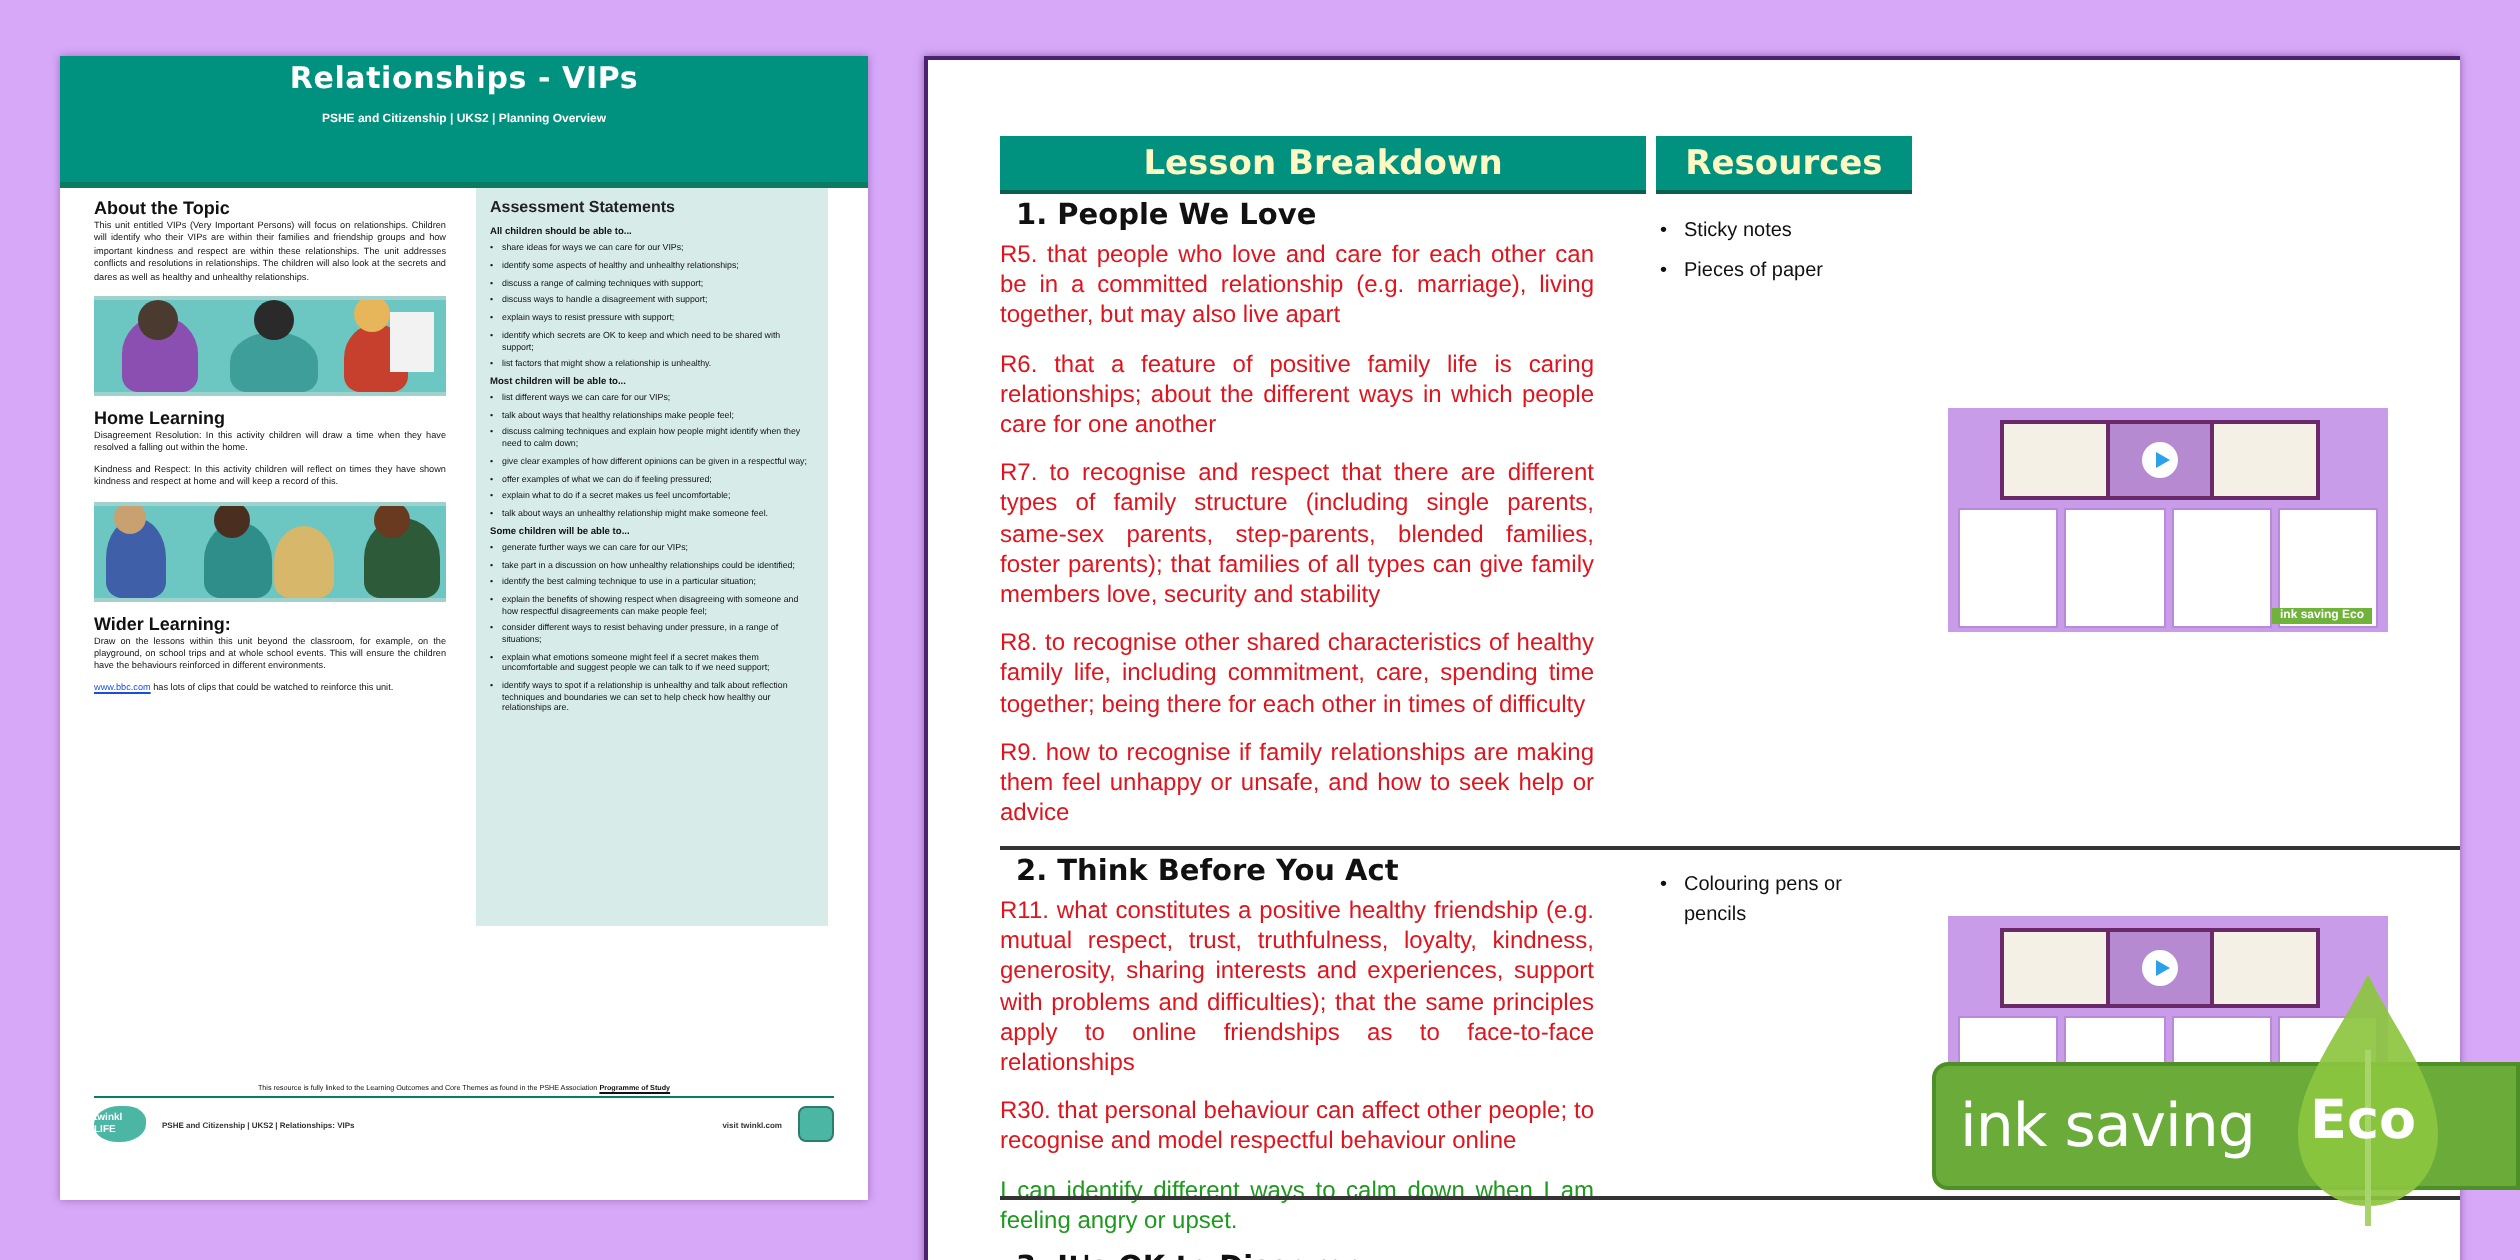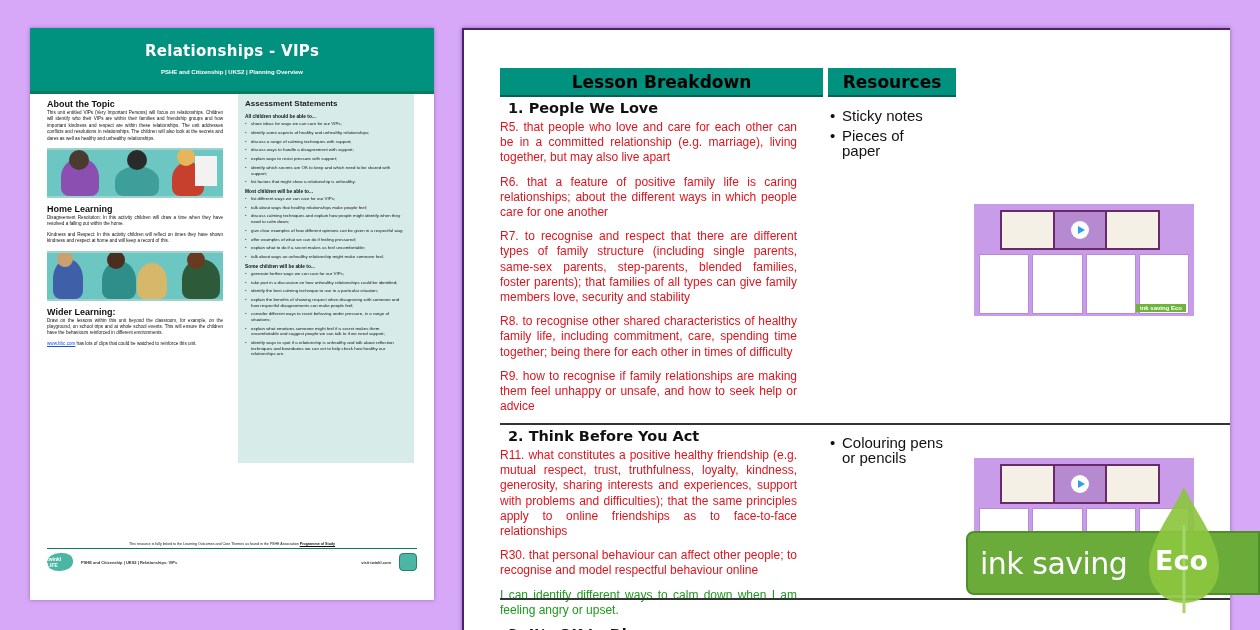--- a/index.html
+++ b/index.html
@@ -5,21 +5,21 @@
   * { box-sizing: border-box; margin: 0; padding: 0; }
   html, body { width: 1260px; height: 630px; overflow: hidden; }
   body { background: #d7a8f8; font-family: "Liberation Sans", sans-serif; position: relative; }
 
   
   .page-left {
     position: absolute; left: 30px; top: 28px; width: 404px; height: 572px;
     background: #ffffff; box-shadow: 0 0 4px rgba(90,40,120,0.45);
     overflow: hidden;
   }
-  .lp-header { background: #00917f; height: 66px; text-align: center; color: #fff; padding-top: 14px; border-bottom: 3px solid #0a7a60; }
+  .lp-header { background: #00917f; height: 66px; text-align: center; color: #fff; padding-top: 2px; border-bottom: 3px solid #0a7a60; }
   .lp-title { font-family: "DejaVu Sans", sans-serif; font-size: 15px; font-weight: bold; letter-spacing: 0.3px; }
   .lp-subtitle { font-size: 6px; font-weight: bold; margin-top: 9px; }
 
   .lp-body { position: relative; height: 470px; }
   .lp-leftcol { position: absolute; left: 17px; top: 5px; width: 176px; }
   .lp-h { font-size: 9px; font-weight: bold; color: #111; margin-bottom: 1px; }
   .lp-p { font-size: 4.6px; line-height: 6.4px; color: #111; text-align: justify; }
   .lp-p + .lp-p { margin-top: 4px; }
   .lp-link { color: #1a4fd6; text-decoration: underline; }
   .lp-img { height: 50px; margin: 6px 0 6px 0; border-top: 2px solid #9fd2cc; border-bottom: 2px solid #9fd2cc; position: relative; overflow: hidden; }
@@ -46,34 +46,34 @@
   .lp-foot-left { display: flex; align-items: center; gap: 8px; }
   .lp-foot-right { display: flex; align-items: center; gap: 8px; }
 
   
   .page-right {
     position: absolute; left: 462px; top: 28px; width: 768px; height: 610px;
     background: #ffffff; box-shadow: 0 0 4px rgba(70,20,100,0.5);
     border-top: 2px solid #4a2370; border-left: 2px solid #4a2370;
     overflow: hidden;
   }
-  .rp-headbar { position: absolute; top: 38px; height: 29px; background: #00917f; color: #000000; font-weight: bold; font-size: 17px; text-align: center; line-height: 29px; border-bottom: 2px solid #0a5f50; font-family: "DejaVu Sans", sans-serif; }
+  .rp-headbar { position: absolute; top: 38px; height: 29px; background: #00917f; color: #fef9c3; font-weight: bold; font-size: 17px; text-align: center; line-height: 29px; border-bottom: 2px solid #0a5f50; font-family: "DejaVu Sans", sans-serif; }
   .rp-head-lesson { left: 36px; width: 323px; }
   .rp-head-res { left: 364px; width: 128px; }
 
   .lesson { position: absolute; left: 36px; width: 700px; }
   .lesson-title { font-family: "DejaVu Sans", sans-serif; font-size: 14.5px; font-weight: bold; color: #111; margin-left: 8px; }
   .obj { font-size: 12px; line-height: 15.2px; text-align: justify; width: 297px; margin-top: 4px; }
   .obj.red { color: #e0141d; }
   .obj.green { color: #1d9a1d; }
   .obj + .obj { margin-top: 9px; }
   .divider { position: absolute; left: 36px; width: 730px; height: 2px; background: #333; }
 
   .res-list { position: absolute; left: 364px; list-style: none; }
-  .res-list li { font-size: 15px; line-height: 15px; color: #111; padding-left: 14px; position: relative; margin-bottom: 5px; width: 115px; }
+  .res-list li { font-size: 10px; line-height: 15px; color: #111; padding-left: 14px; position: relative; margin-bottom: 5px; width: 115px; }
   .res-list li::before { content: "•"; position: absolute; left: 2px; top: 0; }
 
   .thumb { position: absolute; left: 510px; width: 220px; background: #c89ce8; overflow: hidden; }
   .thumb .slides { position: absolute; top: 6px; left: 26px; width: 160px; height: 40px; background: #6a2a6a; display: flex; gap: 2px; padding: 2px; }
   .thumb .slide { flex: 1; background: #f5f0e6; position: relative; }
   .thumb .slide.mid { background: #b58ad0; }
   .thumb .play { position: absolute; left: 50%; top: 50%; width: 18px; height: 18px; margin: -9px 0 0 -9px; background: #fff; border-radius: 50%; }
   .thumb .play::after { content: ""; position: absolute; left: 7px; top: 4.5px; border-left: 7px solid #2aa1e8; border-top: 4.5px solid transparent; border-bottom: 4.5px solid transparent; }
   .thumb .sheets { position: absolute; top: 50px; left: 5px; right: 5px; height: 60px; display: flex; gap: 3px; }
   .thumb .sheet { flex: 1; background: #fff; border: 1px solid #b88ad8; }

